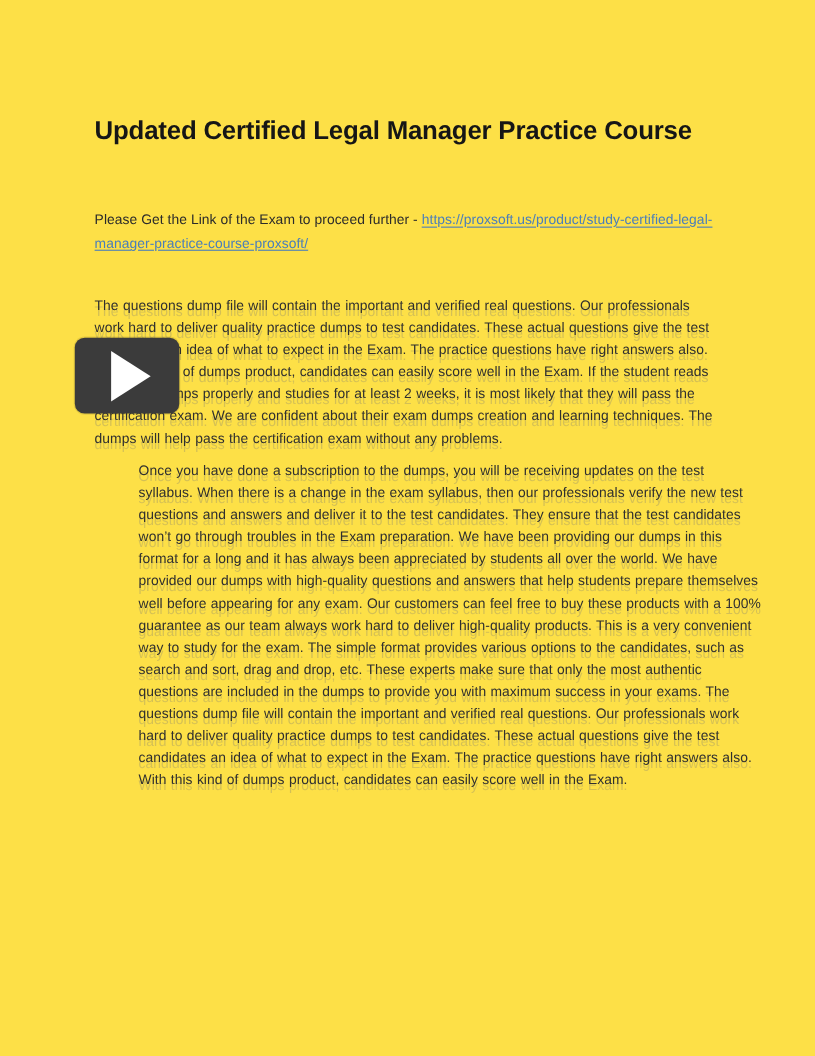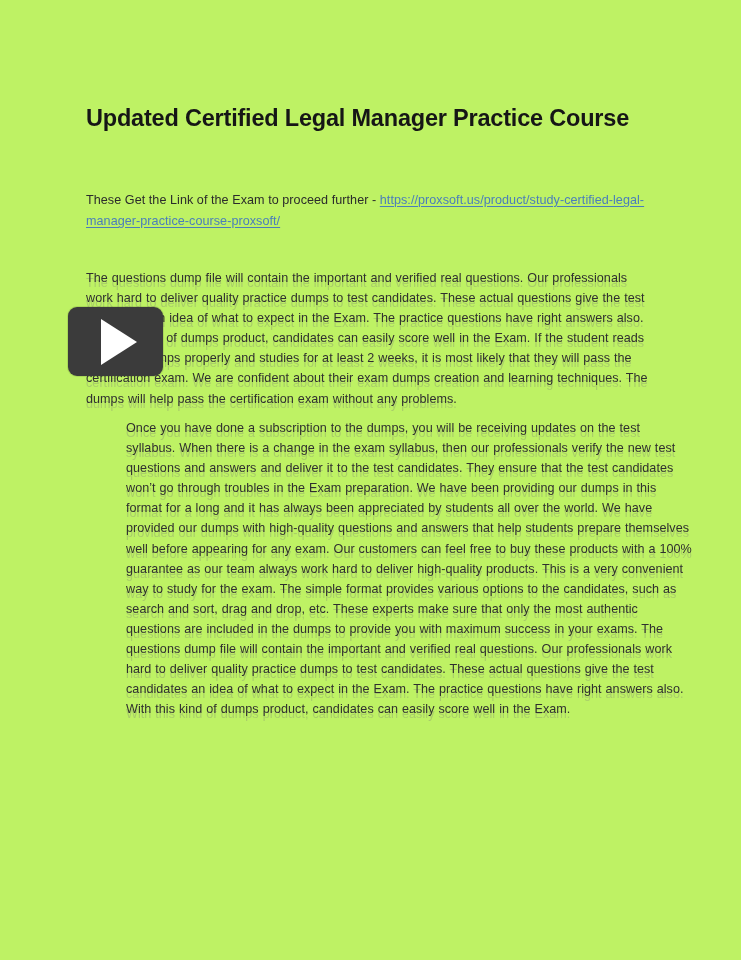--- a/index.html
+++ b/index.html
@@ -14,21 +14,21 @@
     overflow: hidden;
     font-family: "Liberation Sans", "DejaVu Sans", sans-serif;
     -webkit-font-smoothing: antialiased;
   }
 
   .page {
     position: absolute;
     left: 0; top: 0;
     width: 741px;
     height: 960px;
-    background: #bef264;
+    background: #fde047;
   }
 
   
   .doc-title {
     position: absolute;
     left: 86px;
     top: 87px;
     width: 580px;
     font-size: 23.5px;
     font-weight: bold;
@@ -125,21 +125,21 @@
   }
 </style>
 </head>
 <body>
 
 <div class="page">
 
   <h1 class="doc-title">Updated Certified Legal Manager Practice Course</h1>
 
   <div class="intro-block">
-    <span class="lead">These Get the Link of the Exam to proceed further - </span><a class="doc-link" href="#">https://proxsoft.us/product/study-certified-legal-manager-practice-course-proxsoft/</a>
+    <span class="lead">Please Get the Link of the Exam to proceed further - </span><a class="doc-link" href="#">https://proxsoft.us/product/study-certified-legal-manager-practice-course-proxsoft/</a>
   </div>
 
   <div class="body-para" id="para-1">
     <div class="para-wrap">
       <span class="ghost">The questions dump file will contain the important and verified real questions. Our professionals work hard to deliver quality practice dumps to test candidates. These actual questions give the test candidates an idea of what to expect in the Exam. The practice questions have right answers also. With this kind of dumps product, candidates can easily score well in the Exam. If the student reads the exam dumps properly and studies for at least 2 weeks, it is most likely that they will pass the certification exam. We are confident about their exam dumps creation and learning techniques. The dumps will help pass the certification exam without any problems.</span>
       <span class="real">The questions dump file will contain the important and verified real questions. Our professionals work hard to deliver quality practice dumps to test candidates. These actual questions give the test candidates an idea of what to expect in the Exam. The practice questions have right answers also. With this kind of dumps product, candidates can easily score well in the Exam. If the student reads the exam dumps properly and studies for at least 2 weeks, it is most likely that they will pass the certification exam. We are confident about their exam dumps creation and learning techniques. The dumps will help pass the certification exam without any problems.</span>
     </div>
   </div>
 
   <div class="body-para" id="para-2">

